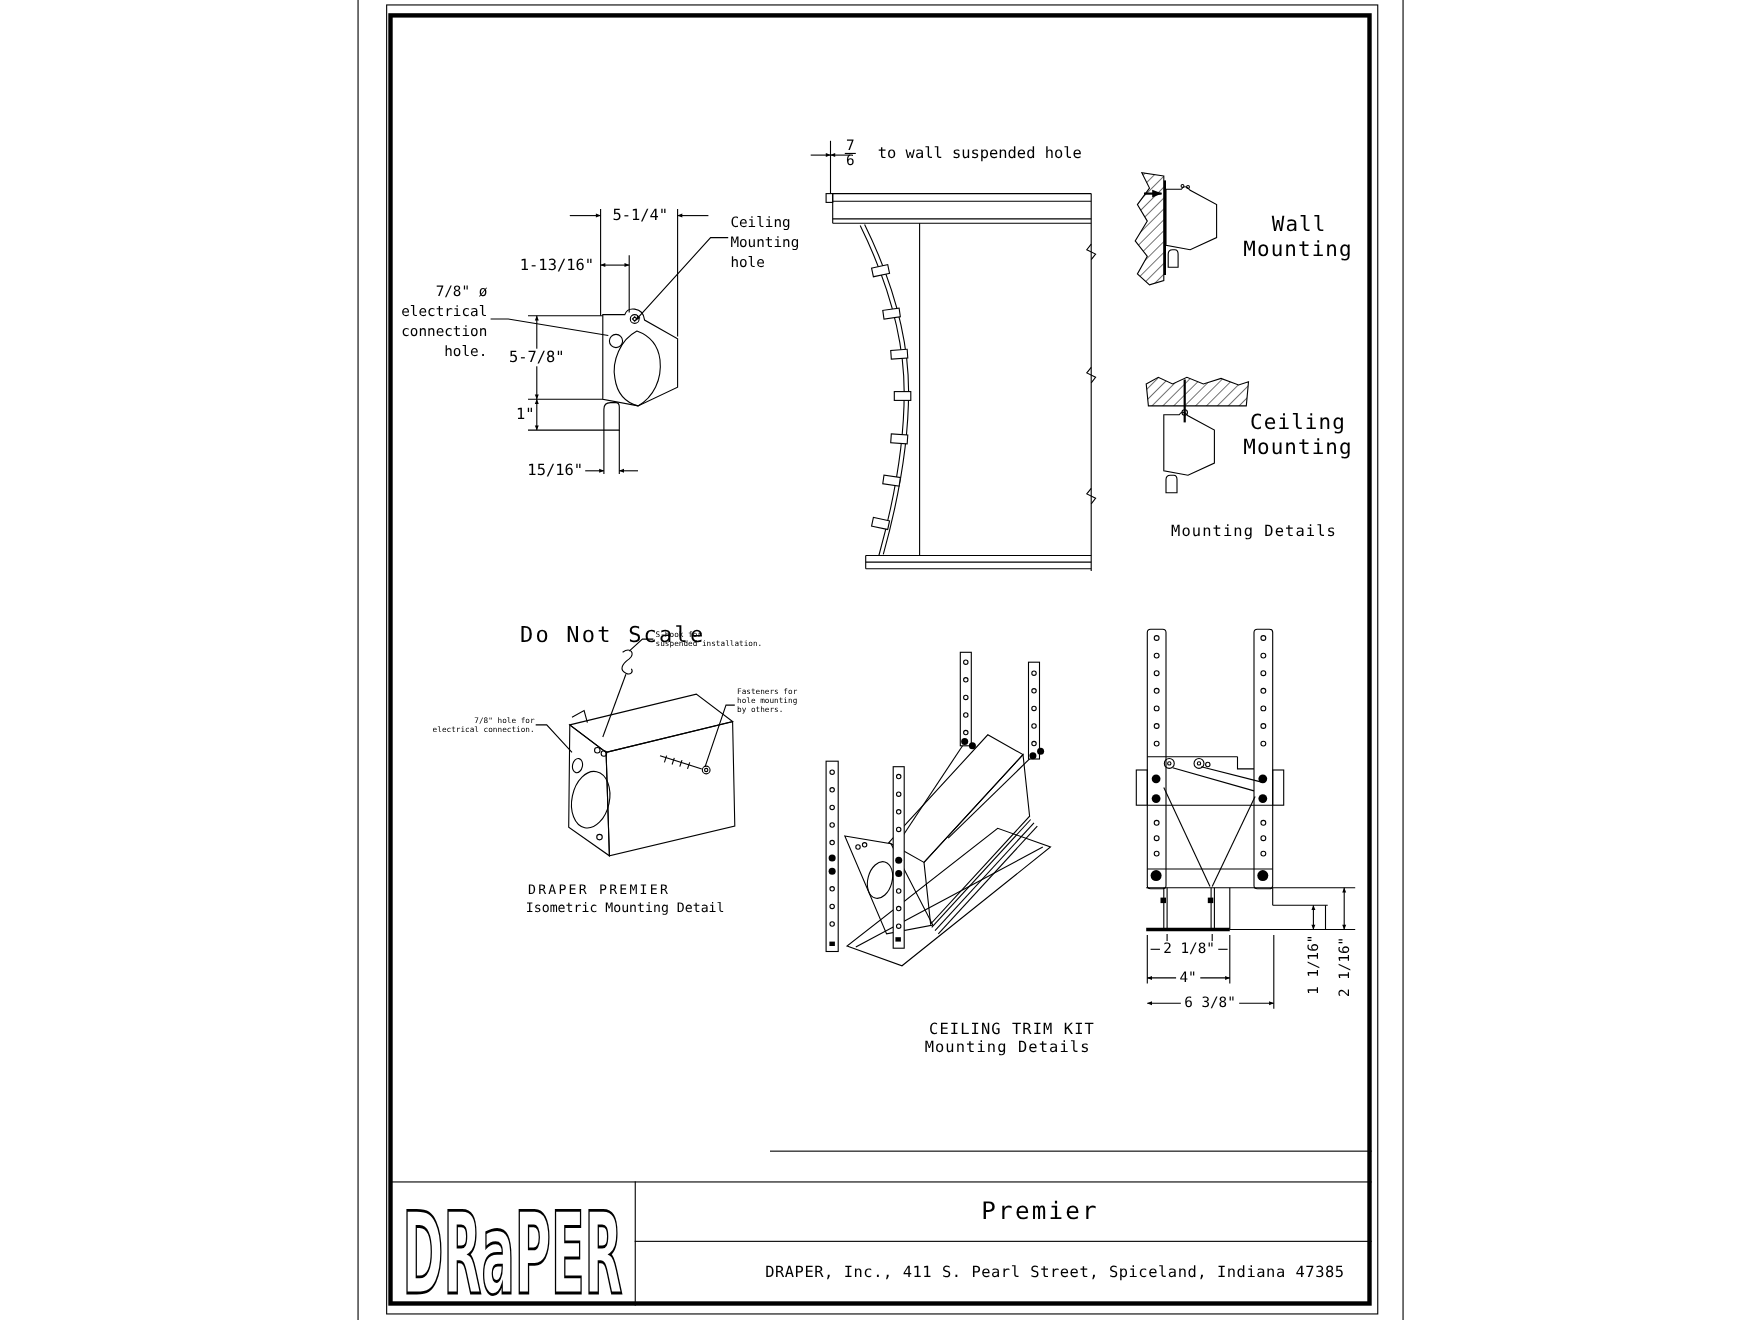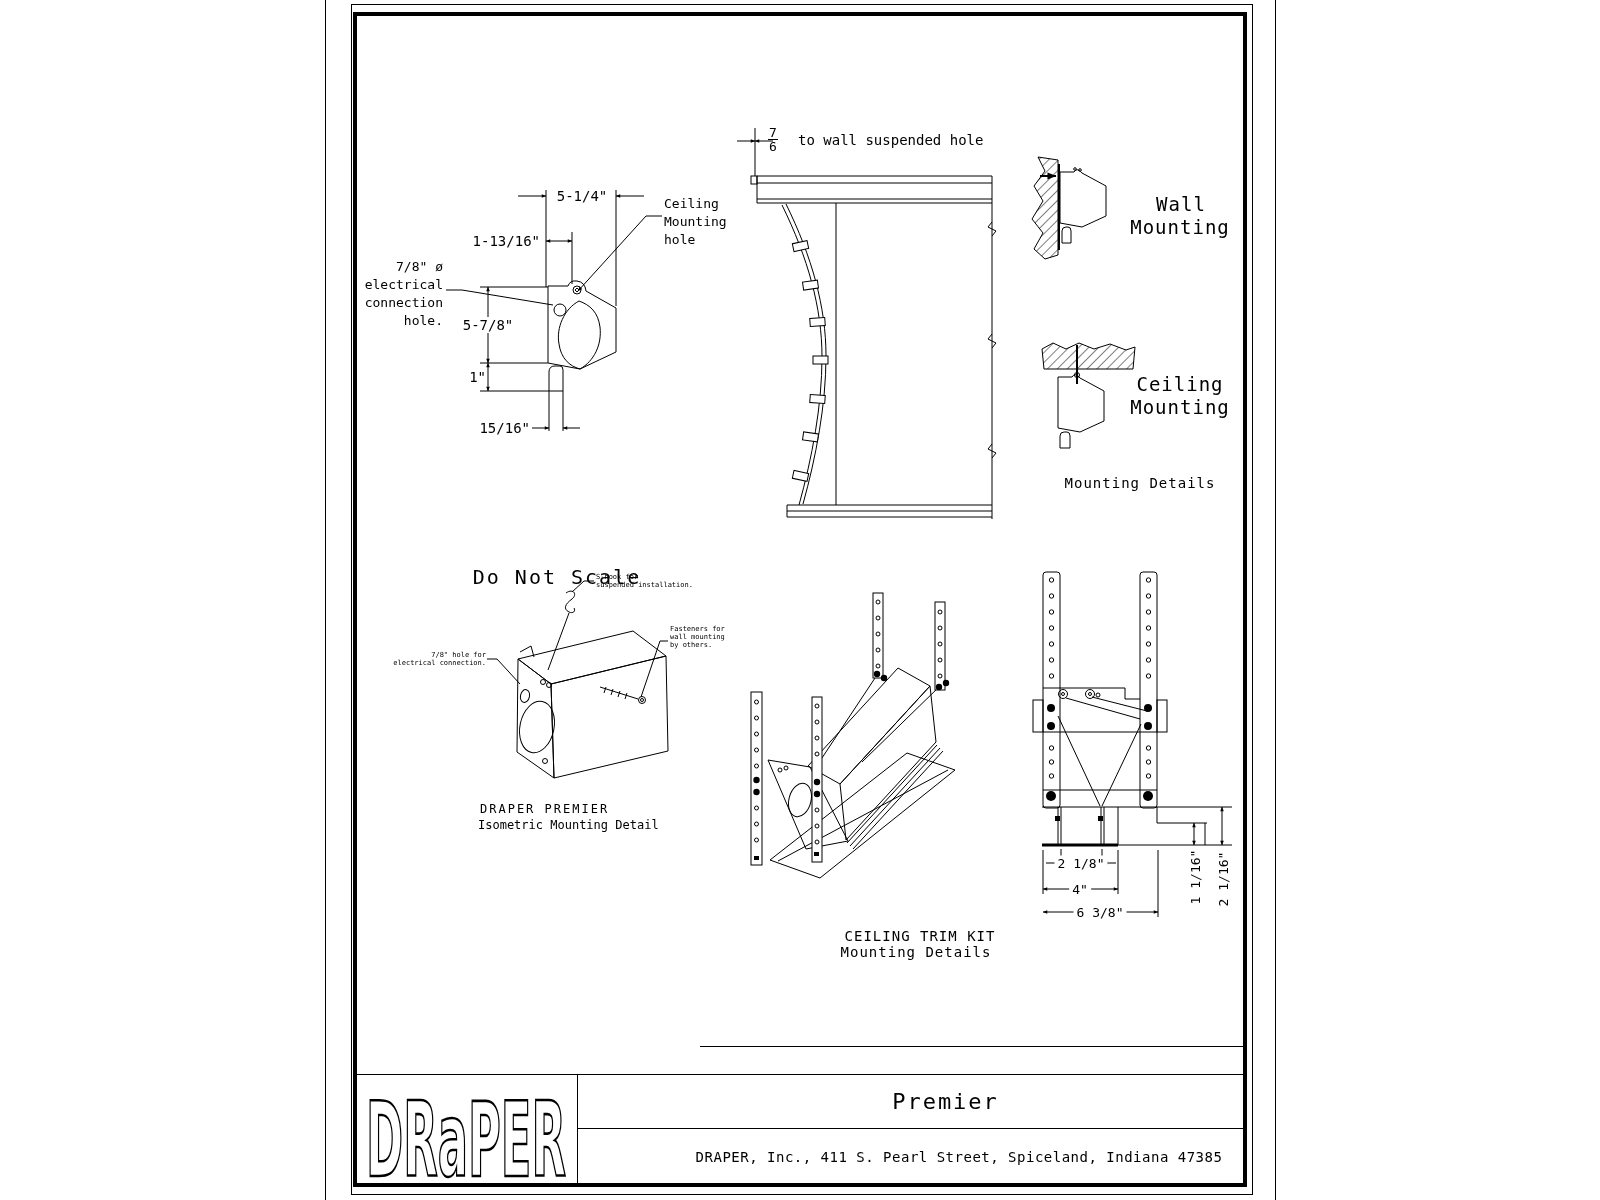--- a/index.html
+++ b/index.html
@@ -183,21 +183,21 @@
     <line class="ln" x1="620" y1="691" x2="618" y2="697"></line>
     <line class="ln" x1="627" y1="693" x2="625" y2="699"></line>
     <circle class="ln" cx="642" cy="700" r="3.5"></circle>
     <circle class="ln" cx="642" cy="700" r="1.5"></circle>
   </svg>
   <div class="t t7 l" style="left:596px;top:577px;">S-hook for</div>
   <div class="t t7 l" style="left:596px;top:585px;">suspended installation.</div>
   <div class="t t7 r" style="left:486px;top:655px;">7/8" hole for</div>
   <div class="t t7 r" style="left:486px;top:663px;">electrical connection.</div>
   <div class="t t7 l" style="left:670px;top:629px;">Fasteners for</div>
-  <div class="t t7 l" style="left:670px;top:637px;">wall mounting</div>
+  <div class="t t7 l" style="left:670px;top:637px;">hole mounting</div>
   <div class="t t7 l" style="left:670px;top:645px;">by others.</div>
   <div class="t t12 l" style="left:480px;top:777px;letter-spacing:2px;">DRAPER PREMIER</div>
   <div class="t t12 l" style="left:478px;top:793px;">Isometric Mounting Detail</div>
 
   <svg style="left:730px;top:555px;width:290px;height:330px;" viewBox="730 555 290 330">
 
     <path class="ln" d="M770,860 L820,878 L955,770 L907,753 Z"></path>
     <line class="ln" x1="778" y1="861" x2="948" y2="770"></line>
 
     <path class="ln" d="M808,766 L898,668 L930,686 L840,784 Z"></path>

